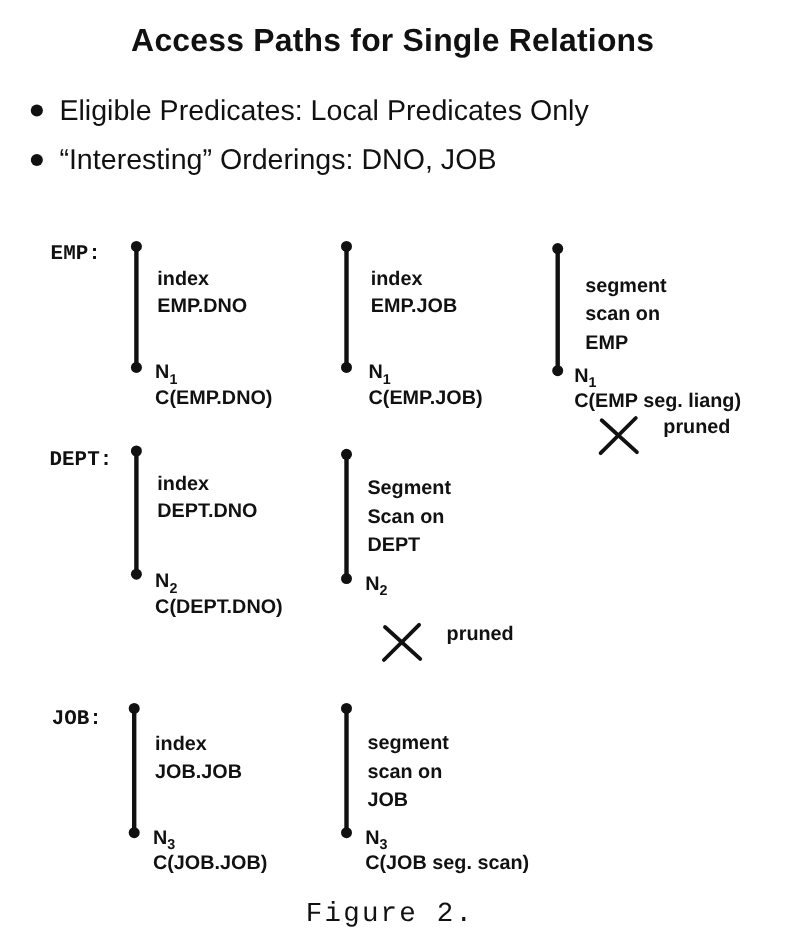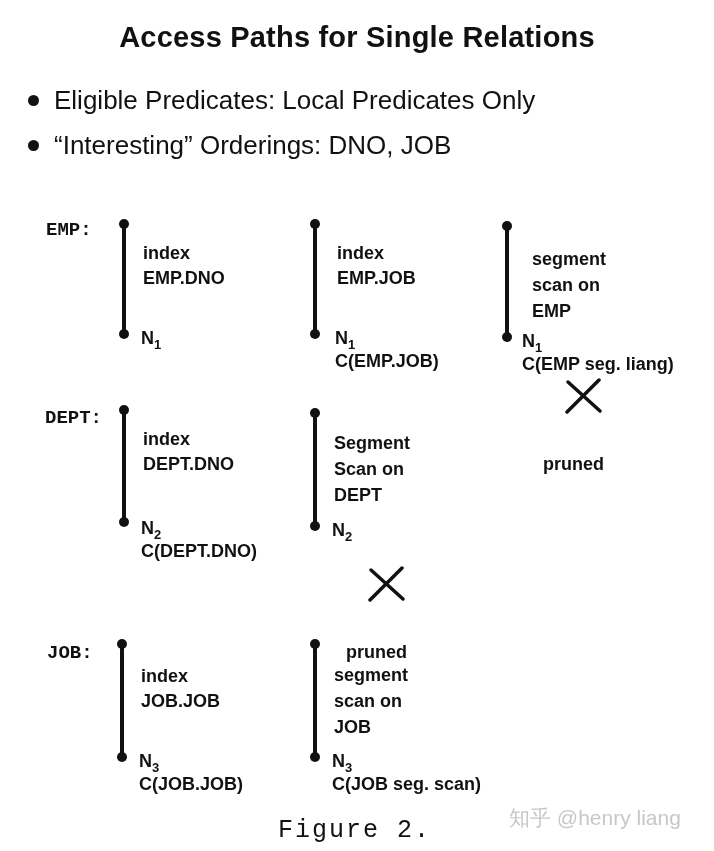--- a/index.html
+++ b/index.html
@@ -79,23 +79,22 @@
     white-space: nowrap;
   }
   .presult sub {
     font-size: 13px;
     line-height: 0;
     vertical-align: -5px;
   }
   .pruned-row {
     position: absolute;
     display: flex;
-    align-items: flex-end;
-    gap: 40px;
-    flex-direction: column;
+    align-items: flex-start;
+    gap: 20px;
   }
   .x-icon { display: block; }
   .pruned-text {
     font-size: 18px;
     font-weight: 700;
   }
   .figure-caption {
     position: absolute;
     left: 278px; top: 816px;
     font-family: "Liberation Mono", monospace;
@@ -137,20 +136,21 @@
     <div class="vline" style="height:112px">
       <div class="dot top"></div>
       <div class="dot bottom"></div>
     </div>
     <div class="plabel" style="top:18px">
       <div>index</div>
       <div>EMP.DNO</div>
     </div>
     <div class="presult" style="top:104px">
       <div><span>N</span><sub>1</sub></div>
+      <div>C(EMP.DNO)</div>
     </div>
   </div>
 
   <div class="path" style="left:313px;top:223px">
     <div class="vline" style="height:112px">
       <div class="dot top"></div>
       <div class="dot bottom"></div>
     </div>
     <div class="plabel" style="top:18px;left:24px">
       <div>index</div>
@@ -247,15 +247,14 @@
       <div>scan on</div>
       <div>JOB</div>
     </div>
     <div class="presult" style="top:107px">
       <div><span>N</span><sub>3</sub></div>
       <div>C(JOB seg. scan)</div>
     </div>
   </div>
 
   <div class="figure-caption">Figure 2.</div>
-  <div class="watermark">知乎 @henry liang</div>
 
 </div>
 
 </body></html>

